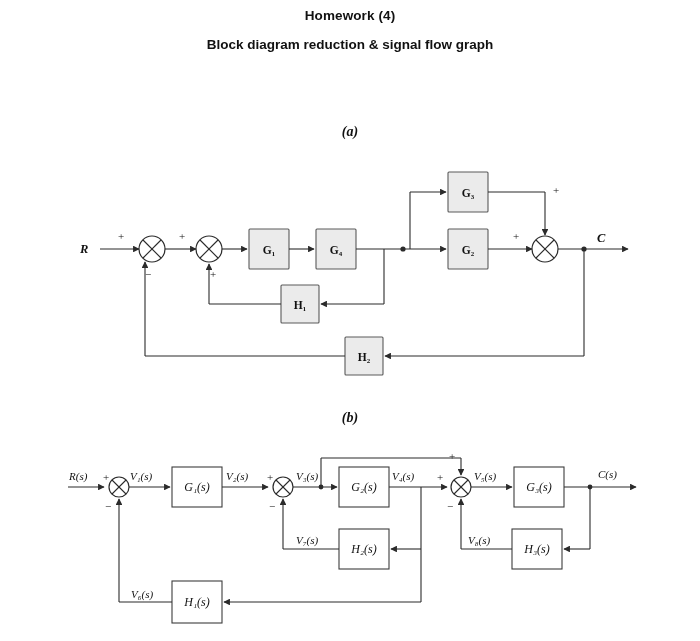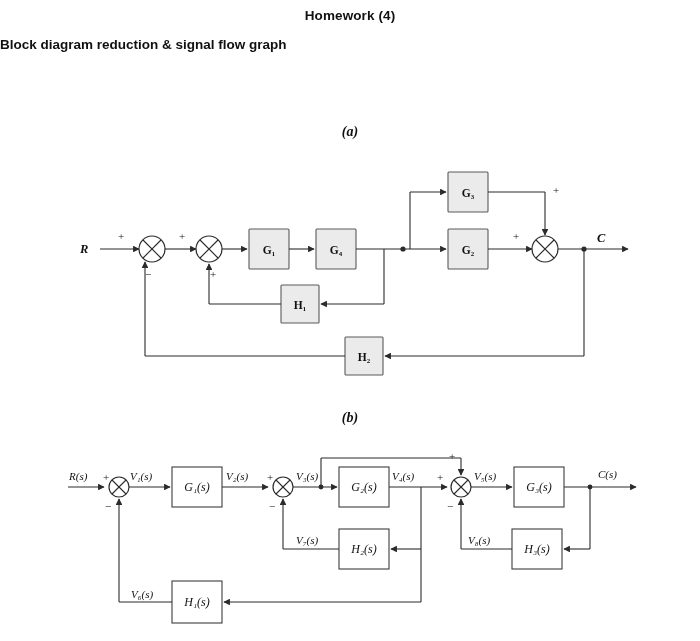--- a/index.html
+++ b/index.html
@@ -29,21 +29,21 @@
     font-family: "Liberation Sans", sans-serif;
     font-weight: bold;
     font-size: 13.5px;
     letter-spacing: 0.1px;
   }
   .hw-sub {
     position: absolute;
     top: 37px;
     left: 0;
     width: 700px;
-    text-align: left;
+    text-align: center;
     font-family: "Liberation Sans", sans-serif;
     font-weight: bold;
     font-size: 13.5px;
   }
   .q1 {
     position: absolute;
     top: 92px;
     left: 88px;
     font-family: "Liberation Serif", serif;
     font-weight: bold;

